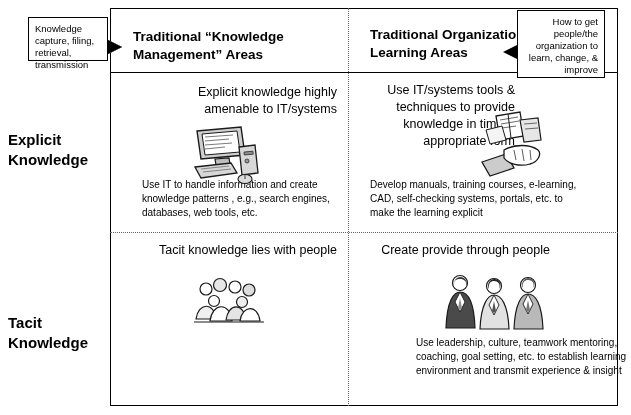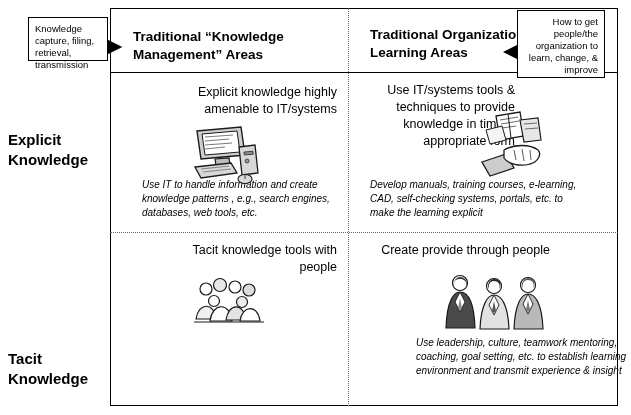--- a/index.html
+++ b/index.html
@@ -150,35 +150,33 @@
     font-size: 15px;
     line-height: 1.35;
     left: 8px;
     width: 96px;
   }
   #row-label-explicit {
     top: 130px;
   }
   #row-label-tacit {
     top: 313px;
-    margin-top: 36px;
   }
 
   
   .cell {
     position: absolute;
     box-sizing: border-box;
   }
   .cell-title {
     font-size: 12.5px;
     line-height: 1.35;
     text-align: right;
   }
   .cell-note {
-    font-style: italic;
     font-size: 10px;
     line-height: 1.38;
   }
   #cell-q1 { left: 122px; top: 80px; width: 220px; height: 148px; }
   #cell-q2 { left: 362px; top: 78px; width: 232px; height: 150px; }
   #cell-q3 { left: 122px; top: 238px; width: 220px; height: 160px; }
   #cell-q4 { left: 362px; top: 238px; width: 232px; height: 160px; }
 
   #q1-title { position: absolute; left: 30px; top: 4px; width: 185px; }
   #q1-note  { position: absolute; left: 20px; top: 98px; width: 200px; }
@@ -262,21 +260,21 @@
       <path d="M2 52 L26 44 L34 58 L10 66 Z" fill="#cccccc" stroke="#1a1a1a" stroke-width="1.3"></path>
 
       <path d="M24 40 C34 34, 50 34, 58 40 C62 44, 58 52, 50 54 C40 57, 28 54, 24 48 Z" fill="#ffffff" stroke="#1a1a1a" stroke-width="1.3"></path>
       <path d="M34 40 L36 50" stroke="#4a4a4a" stroke-width="0.9"></path>
       <path d="M42 39 L44 51" stroke="#4a4a4a" stroke-width="0.9"></path>
       <path d="M50 40 L51 50" stroke="#4a4a4a" stroke-width="0.9"></path>
     </svg>
   </div>
 
   <div class="cell" id="cell-q3">
-    <div class="cell-title" id="q3-title">Tacit knowledge tools with people</div>
+    <div class="cell-title" id="q3-title">Tacit knowledge lies with people</div>
   </div>
   <div class="art" id="art-q3">
     <svg width="80" height="50" viewBox="0 0 80 50">
 
       <circle cx="16" cy="14" r="6" fill="#ffffff" stroke="#1a1a1a" stroke-width="1.2"></circle>
       <circle cx="30" cy="10" r="6.5" fill="#e8e8e8" stroke="#1a1a1a" stroke-width="1.2"></circle>
       <circle cx="45" cy="12" r="6" fill="#ffffff" stroke="#1a1a1a" stroke-width="1.2"></circle>
       <circle cx="59" cy="15" r="6" fill="#dcdcdc" stroke="#1a1a1a" stroke-width="1.2"></circle>
 
       <path d="M6 44 C8 28, 24 26, 26 44 Z" fill="#f0f0f0" stroke="#1a1a1a" stroke-width="1.2"></path>

